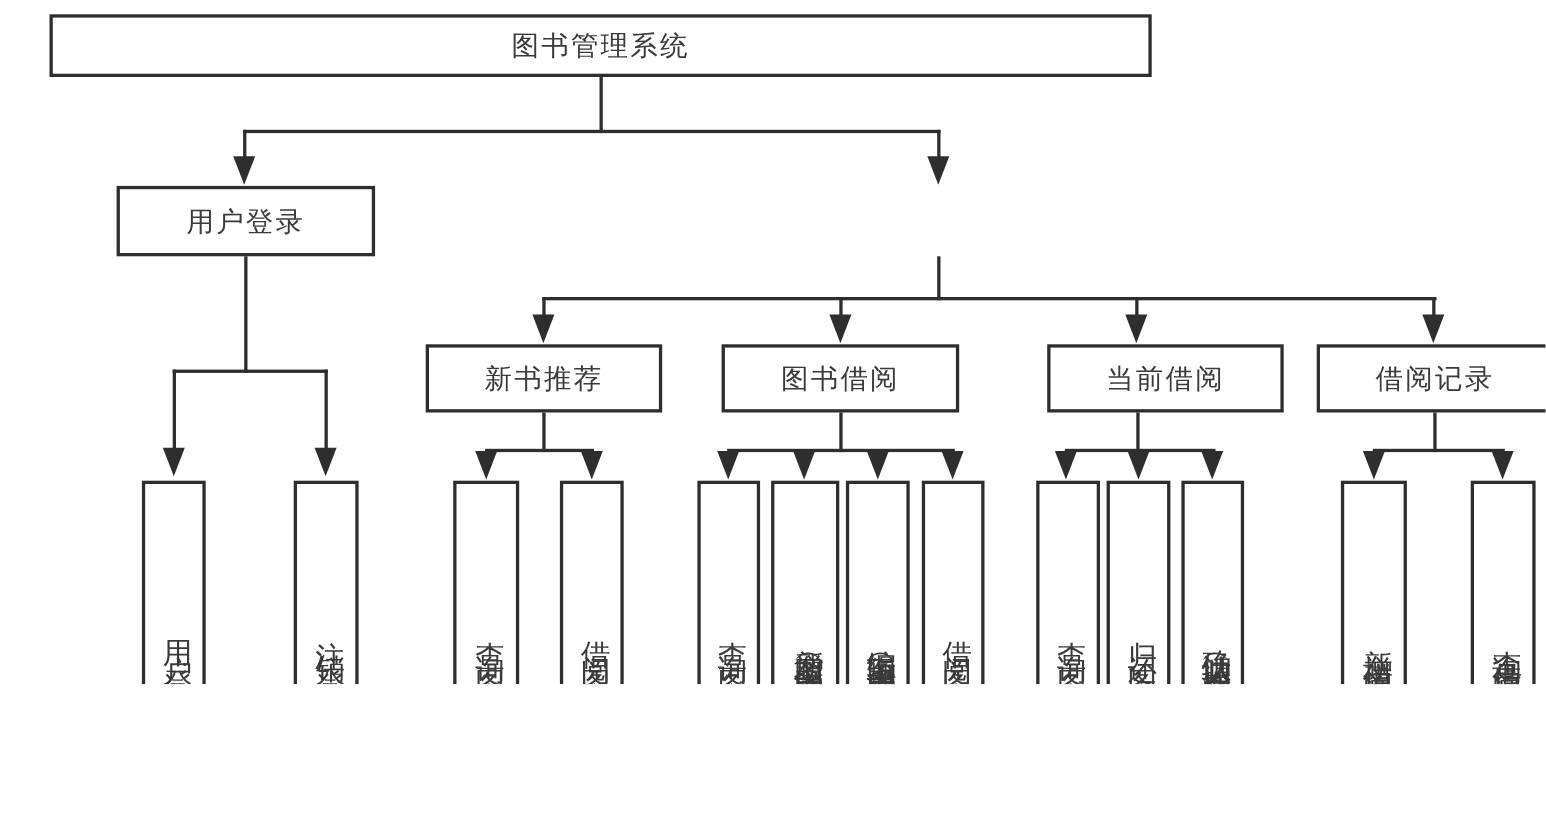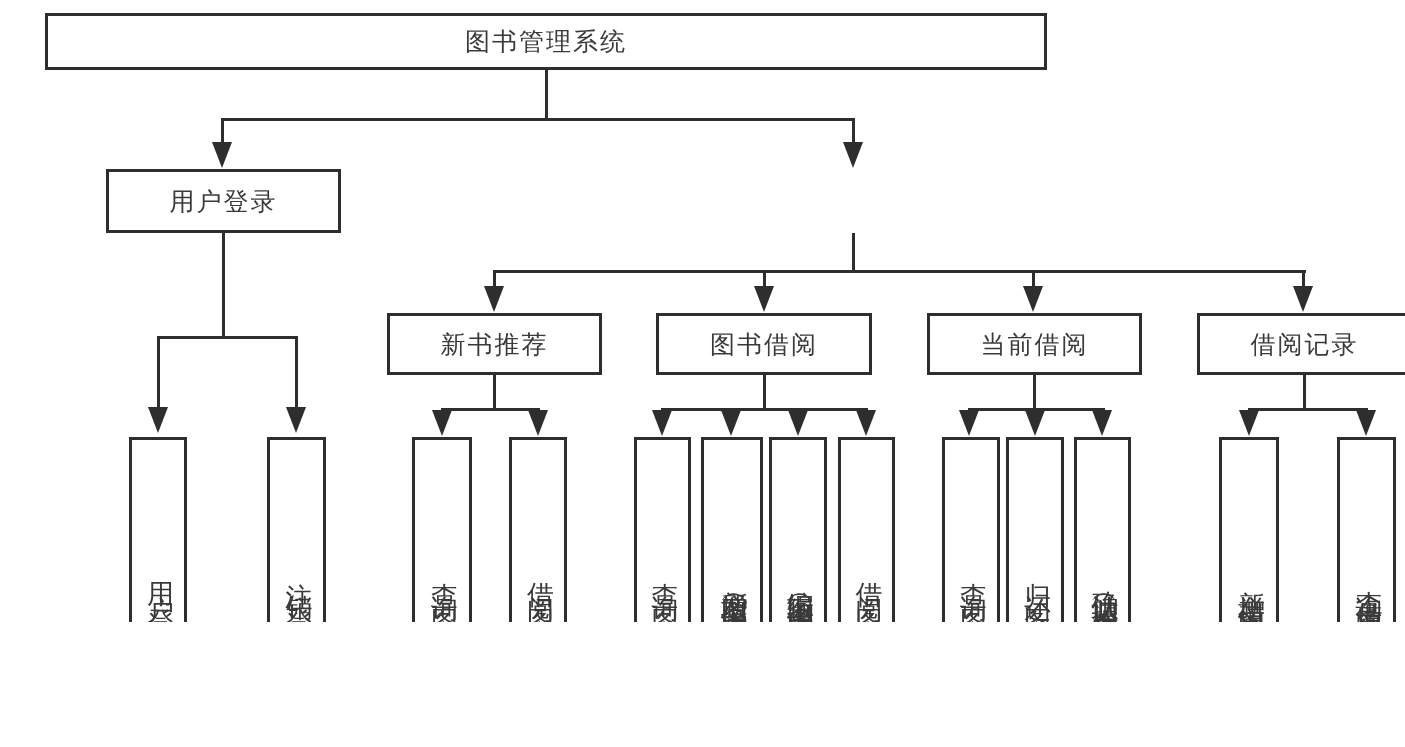--- a/index.html
+++ b/index.html
@@ -98,21 +98,21 @@
   <div class="arrowhead" style="left:999px;top:286px"></div>
   <div class="vline" style="left:1278px;top:270px;height:18px"></div>
   <div class="arrowhead" style="left:1269px;top:286px"></div>
 
   <div class="node" style="left:632px;top:313px;width:216px;height:62px">
     <span class="h-label" data-len="4">图书借阅</span>
   </div>
   <div class="node" style="left:363px;top:313px;width:215px;height:62px">
     <span class="h-label" data-len="4">新书推荐</span>
   </div>
-  <div class="node" style="left:903px;top:313px;width:215px;height:62px">
+  <div class="node" style="left:928px;top:313px;width:215px;height:62px">
     <span class="h-label" data-len="4">当前借阅</span>
   </div>
   <div class="node" style="left:1173px;top:313px;width:215px;height:62px">
     <span class="h-label" data-len="4">借阅记录</span>
   </div>
 
   <div class="vline" style="left:469px;top:375px;height:36px"></div>
   <div class="hline" style="left:417px;top:408px;width:99px"></div>
   <div class="arrowhead" style="left:408px;top:410px"></div>
   <div class="arrowhead" style="left:504px;top:410px"></div>

